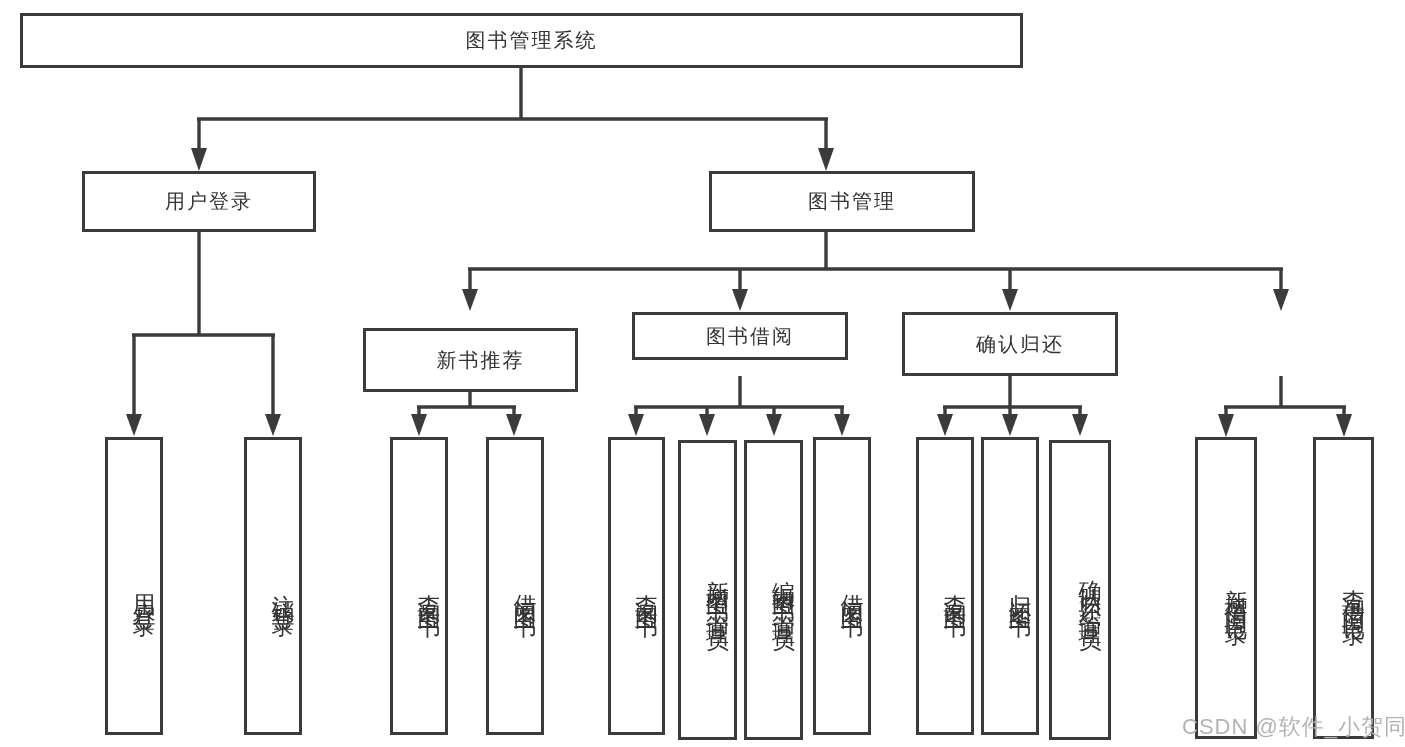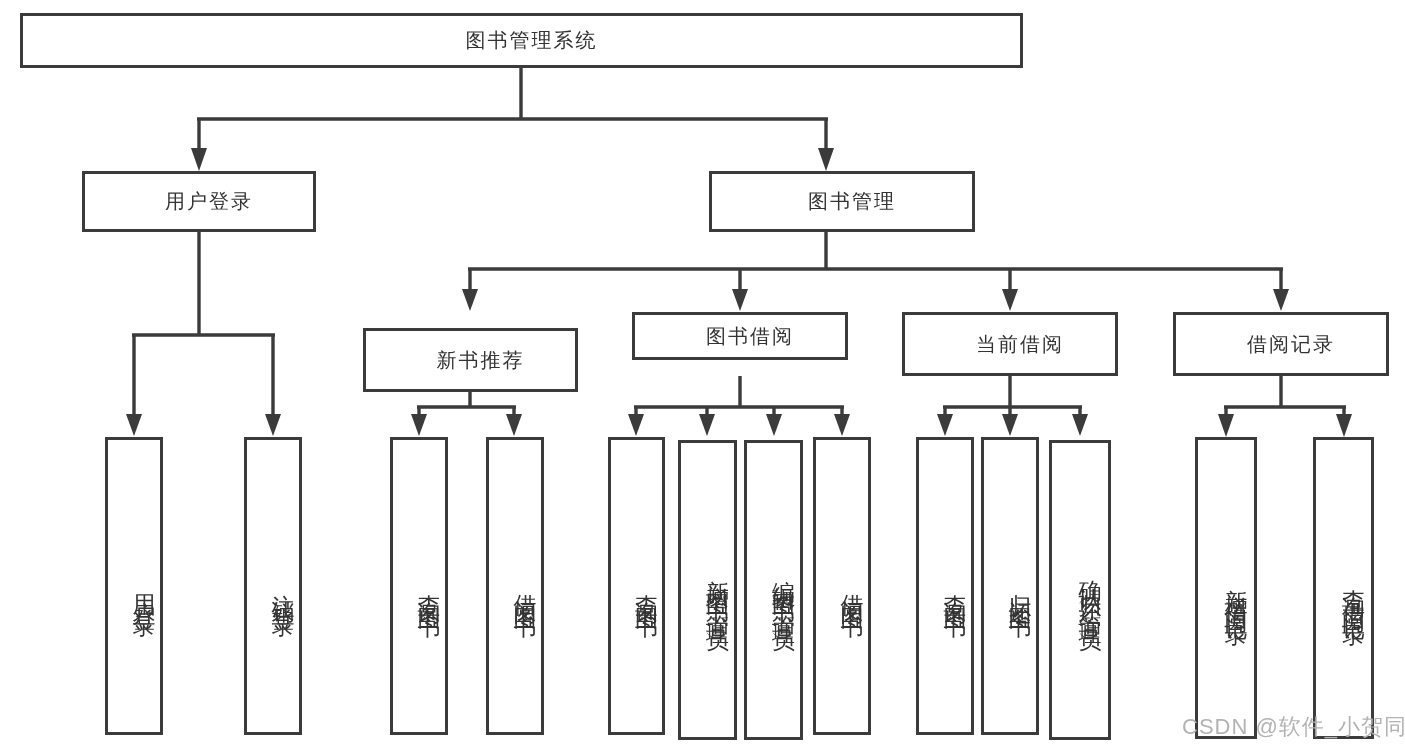--- a/index.html
+++ b/index.html
@@ -105,24 +105,21 @@
     <span class="lbl">图书管理</span>
   </div>
 
   <div class="node h" style="left:363px;top:328px;width:215px;height:64px">
     <span class="lbl">新书推荐</span>
   </div>
   <div class="node h" style="left:632px;top:312px;width:216px;height:48px">
     <span class="lbl">图书借阅</span>
   </div>
   <div class="node h" style="left:902px;top:312px;width:216px;height:64px">
-    <span class="lbl">当前借阅</span>
-  </div>
-  <div class="node h" style="left:1173px;top:312px;width:216px;height:64px">
-    <span class="lbl">借阅记录</span>
+    <span class="lbl">确认归还</span>
   </div>
 
   <div class="node v" style="left:105px;top:437px;width:58px;height:298px">
     <span class="lbl">用户登录</span>
   </div>
   <div class="node v" style="left:244px;top:437px;width:58px;height:298px">
     <span class="lbl">注销登录</span>
   </div>
 
   <div class="node v" style="left:390px;top:437px;width:58px;height:298px">

